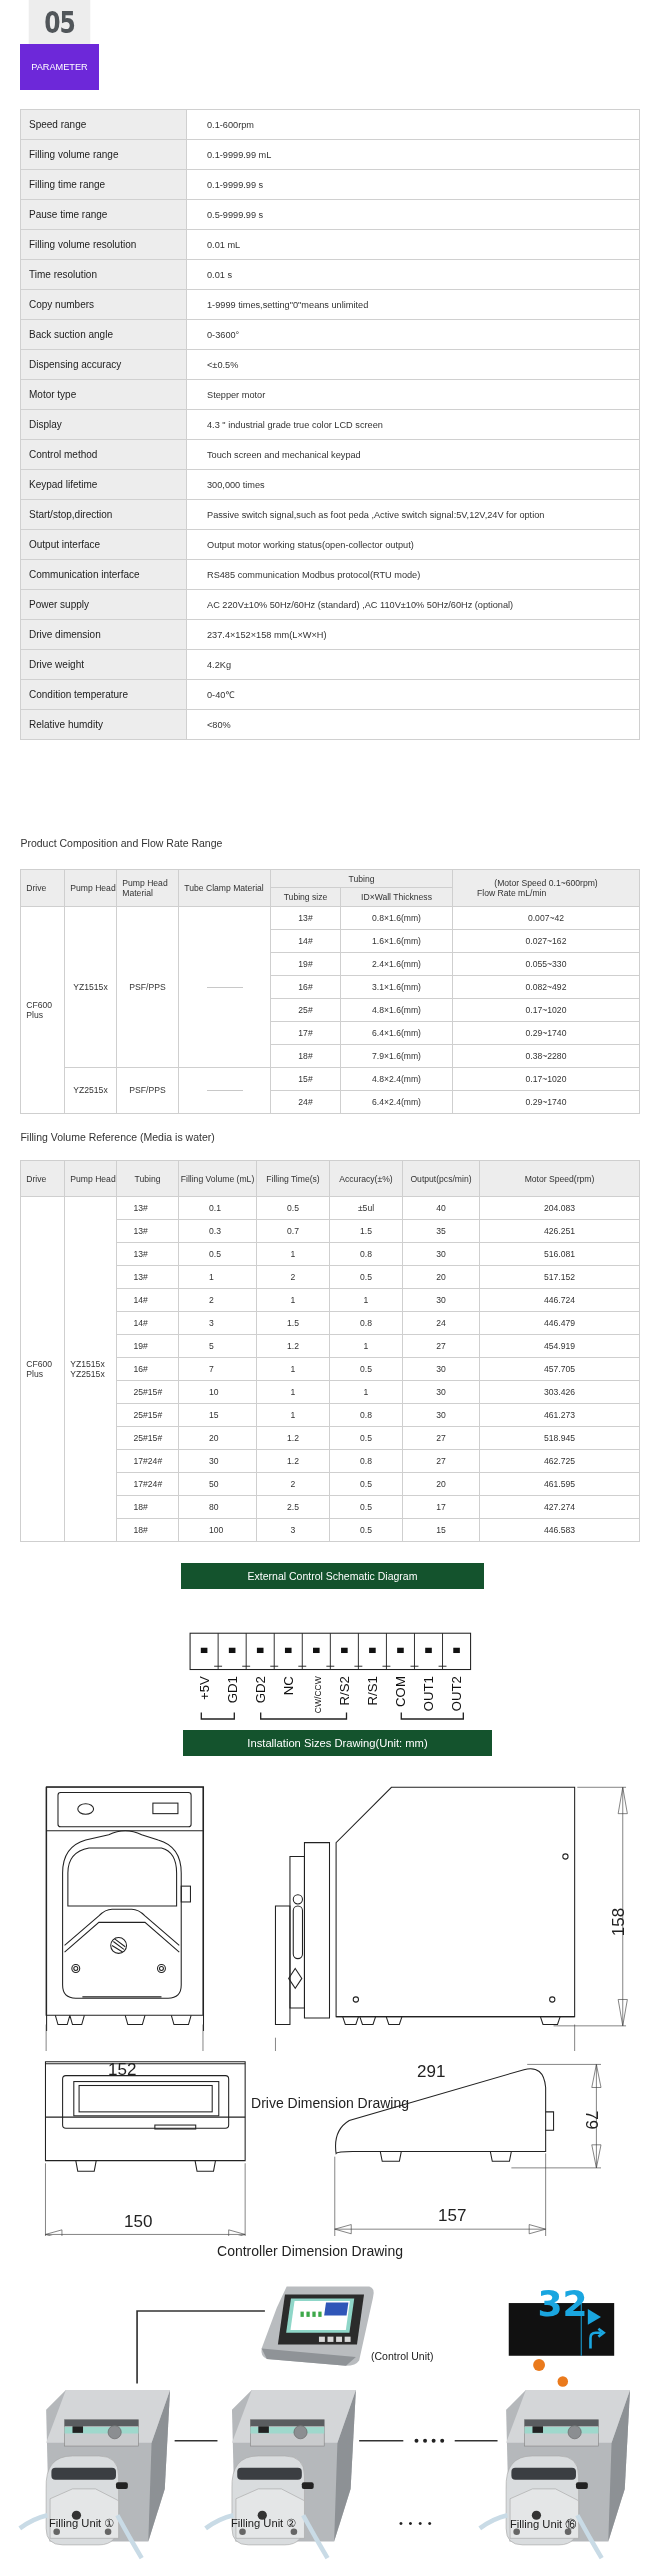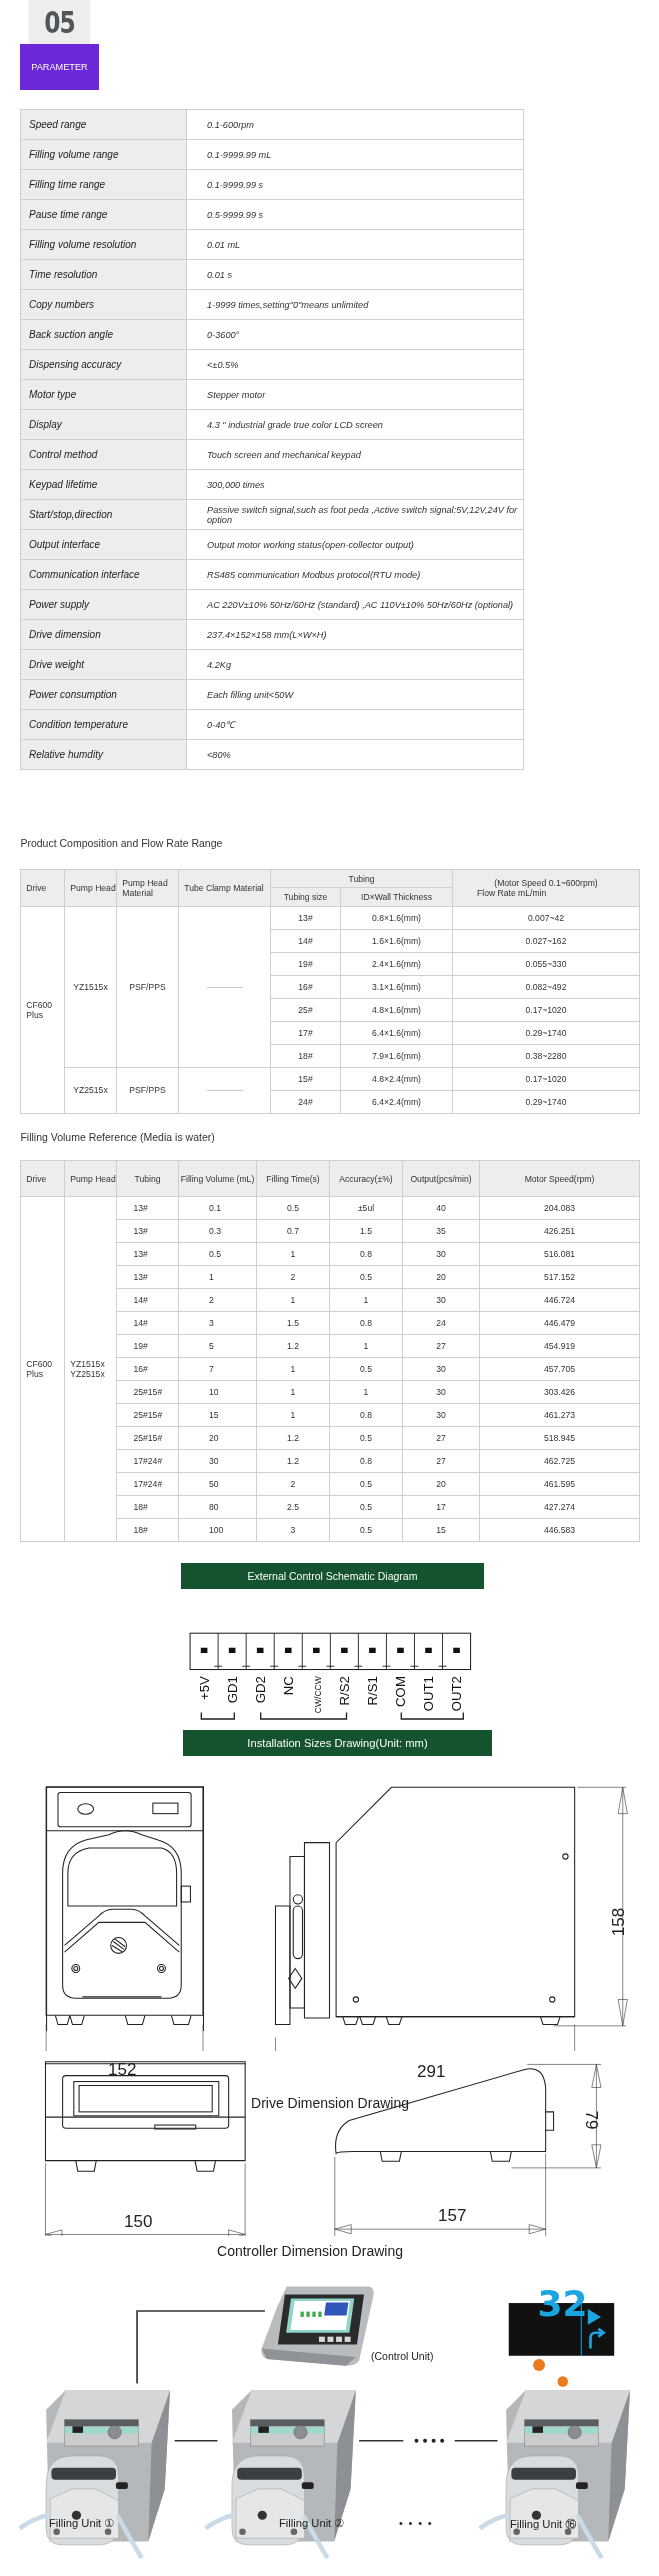--- a/index.html
+++ b/index.html
@@ -17,21 +17,21 @@
     font-family: "DejaVu Sans", sans-serif; font-weight: bold; font-size: 30px;
     display: flex; align-items: center; justify-content: center;
     letter-spacing: -1.3px; transform: scaleX(0.78);
   }
   .badge-label {
     height: 46px; background: #6d28d9; color: #ffffff;
     font-size: 9.2px; display: flex; align-items: center; justify-content: center;
   }
 
   
-  .param-table { left: 20px; top: 109px; width: 504px; border-collapse: collapse; font-style: italic; }
+  .param-table { left: 20px; top: 109px; width: 620px; border-collapse: collapse; }
   .param-table td { border: 0.7px solid #d0d0d0; height: 30px; font-size: 10px; vertical-align: middle; }
   .param-table td.k { width: 166px; background: #ededed; padding-left: 8px; color: #222; }
   .param-table td.v { background: #fff; padding-left: 20px; color: #333; font-size: 9.2px; }
 
   
   .sec-title { font-size: 10.5px; color: #333; }
 
   
   table.grid { border-collapse: collapse; position: absolute; }
   table.grid th, table.grid td {
@@ -129,24 +129,20 @@
         <td class="k">Power supply</td>
         <td class="v">AC 220V±10% 50Hz/60Hz (standard) ,AC 110V±10% 50Hz/60Hz (optional)</td>
       </tr>
       <tr>
         <td class="k">Drive dimension</td>
         <td class="v">237.4×152×158 mm(L×W×H)</td>
       </tr>
       <tr>
         <td class="k">Drive weight</td>
         <td class="v">4.2Kg</td>
-      </tr>
-      <tr>
-        <td class="k">Power consumption</td>
-        <td class="v">Each filling unit&lt;50W</td>
       </tr>
       <tr>
         <td class="k">Condition temperature</td>
         <td class="v">0-40℃</td>
       </tr>
       <tr>
         <td class="k">Relative humdity</td>
         <td class="v">&lt;80%</td>
       </tr>
     </tbody>
@@ -719,16 +715,16 @@
         <circle cx="124" cy="215" r="5" fill="#666"></circle>
         <rect x="136" y="140" width="18" height="10" rx="3" fill="#222"></rect>
         <path d="M-10 210 Q10 195 32 190" stroke="#c9dbe6" stroke-width="7" fill="none"></path>
         <path d="M138 190 Q160 230 175 255" stroke="#c9dbe6" stroke-width="7" fill="none"></path>
       </g>
     </g>
 </svg>
 <div class="abs" style="left:532px; top:2285px; width:61px; height:37px; color:#1aa6e0; font-family:'DejaVu Sans',sans-serif; font-weight:bold; font-size:36px; line-height:37px; text-align:center;">32</div>
 <div class="abs" style="left:371px; top:2350px; font-size:10.5px; color:#222;">(Control Unit)</div>
 <div class="abs" style="left:49px; top:2517px; font-size:11.2px; color:#222;">Filling Unit ①</div>
-<div class="abs" style="left:231px; top:2517px; font-size:11.2px; color:#222;padding-left:48px;">Filling Unit ②</div>
+<div class="abs" style="left:231px; top:2517px; font-size:11.2px; color:#222;">Filling Unit ②</div>
 <div class="abs" style="left:399px; top:2517px; font-size:11.2px; color:#222; letter-spacing:1.3px;">• • • •</div>
 <div class="abs" style="left:510px; top:2517px; font-size:11.2px; color:#222;">Filling Unit ⑯</div>
 
 
 </body></html>

